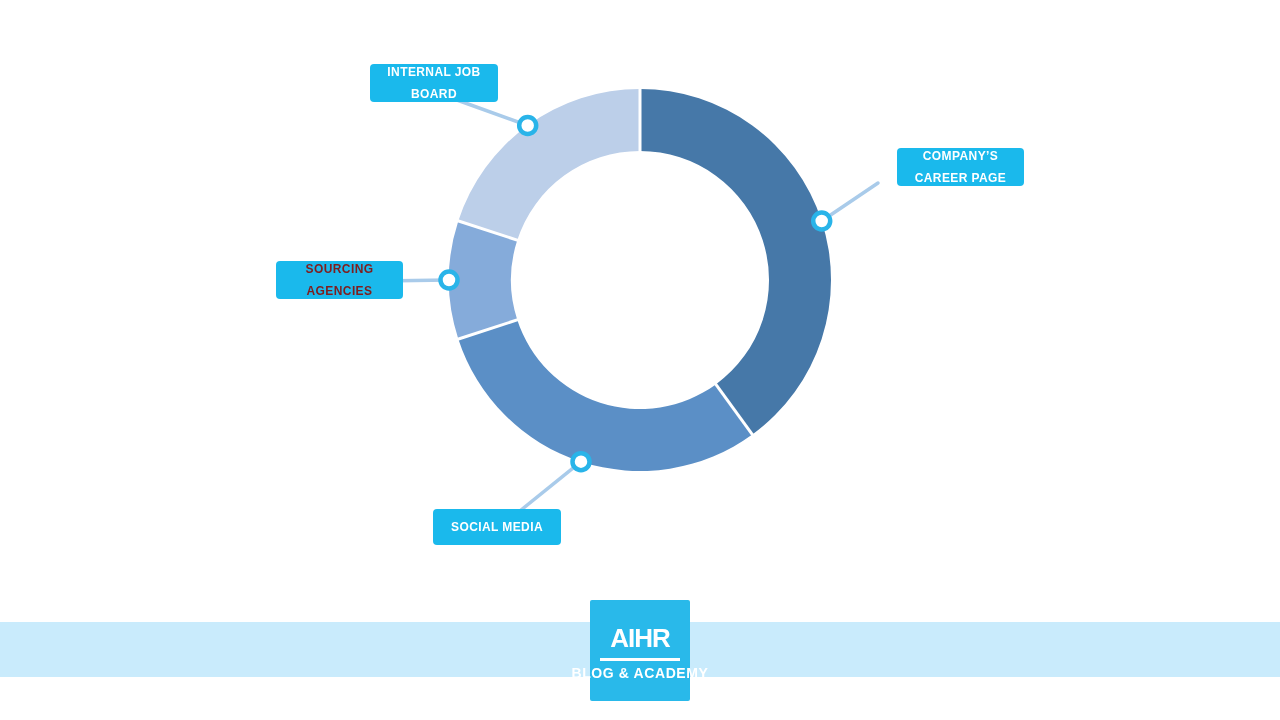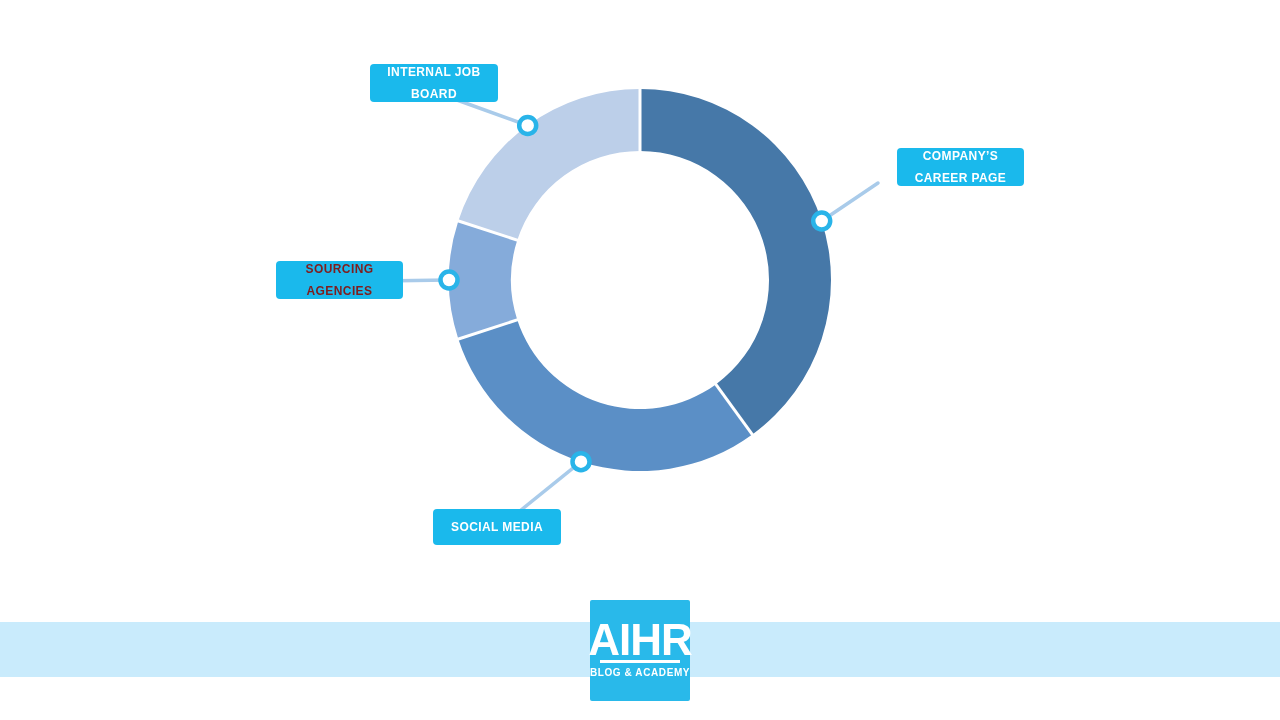--- a/index.html
+++ b/index.html
@@ -15,23 +15,23 @@
   }
   .callout-ccp { left: 873px; top: 148px; width: 127px; height: 38px; }
   .callout-sm  { left: 409px; top: 509px; width: 128px; height: 36px; }
   .callout-sa  { left: 252px; top: 261px; width: 127px; height: 38px; }
   .callout-ijb { left: 346px; top: 64px;  width: 128px; height: 38px; }
   .logo {
     position: absolute; left: 590px; top: 600px; width: 100px; height: 101px;
     display: flex; flex-direction: column; align-items: center; justify-content: center;
     border-radius: 2px;
   }
-  .logo-title { font-weight: bold; font-size: 44px; line-height: 34px; letter-spacing: -1px; }
+  .logo-title { font-weight: bold; font-size: 26px; line-height: 34px; letter-spacing: -1px; }
   .logo-rule  { width: 80px; height: 3px; background: #ffffff; margin-top: 3px; }
-  .logo-sub   { font-weight: bold; font-size: 10px; letter-spacing: 0.6px; margin-top: 4px; white-space: nowrap; }
+  .logo-sub   { font-weight: bold; font-size: 14px; letter-spacing: 0.6px; margin-top: 4px; white-space: nowrap; }
 </style>
 </head>
 <body>
 
 <div class="stage">
 
   <div class="footer-band" style="background: rgb(201, 235, 252);"></div>
 
   <svg id="donut-svg" width="1280" height="720" viewBox="0 0 1280 720">
       <path d="M640.0,89.0 A191,191 0 0 1 752.3,434.5 L715.8,384.4 A129,129 0 0 0 640.0,151.0 Z" fill="#4678a8"></path>

